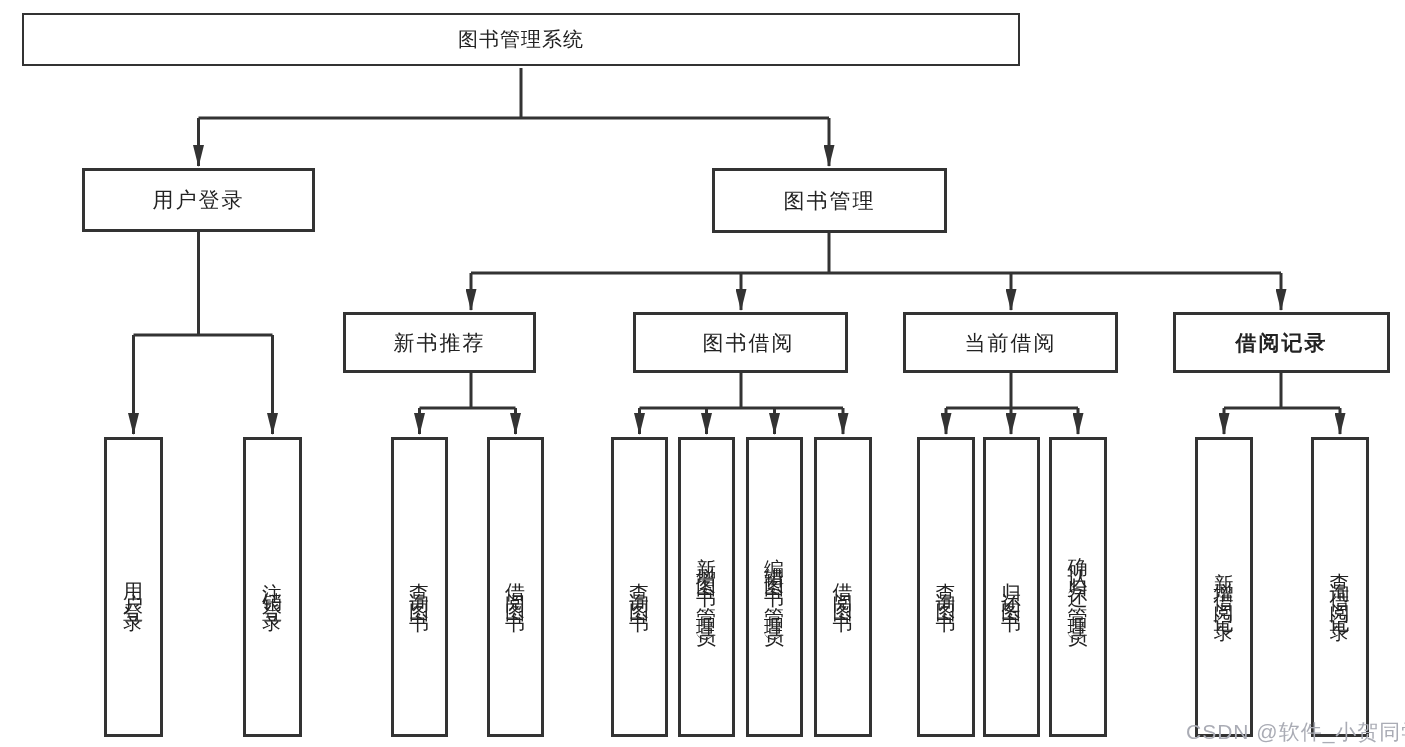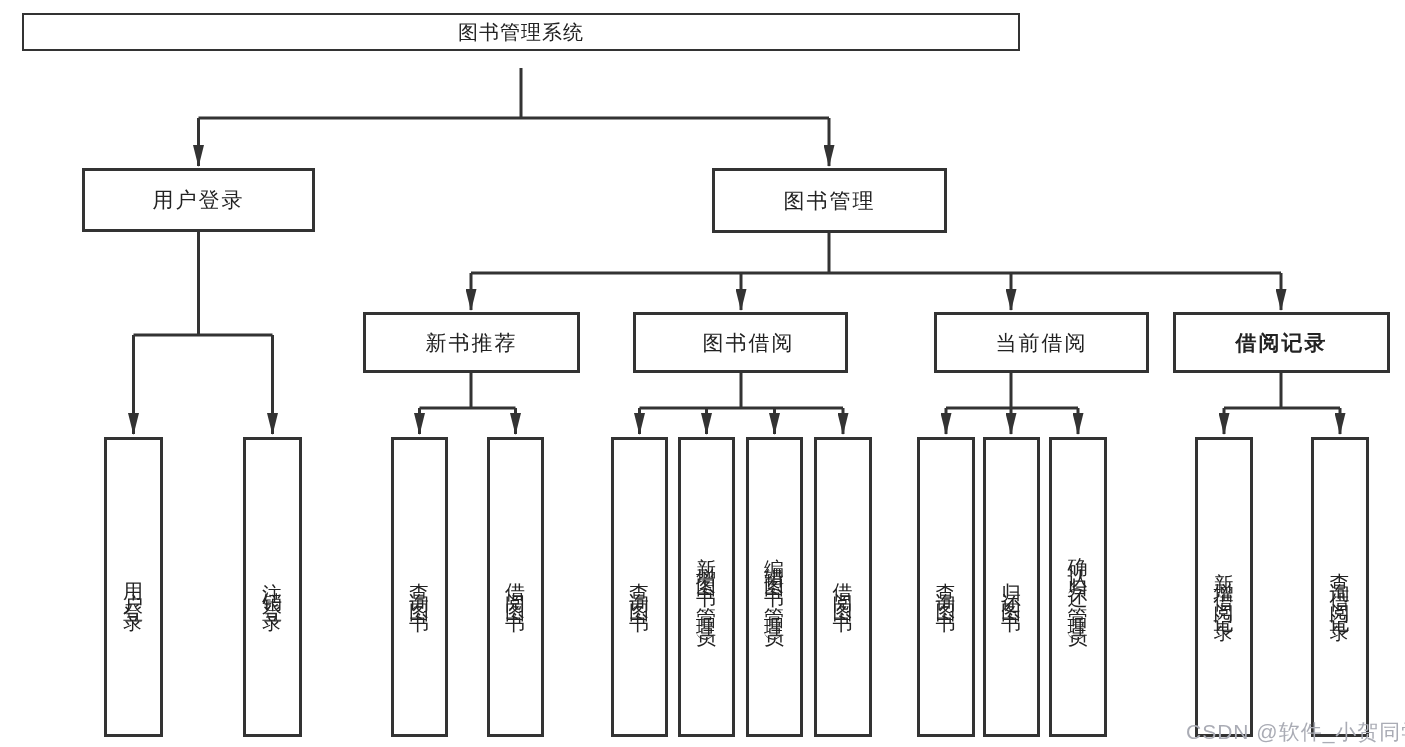--- a/index.html
+++ b/index.html
@@ -79,38 +79,38 @@
     <line x1="843" y1="408" x2="843" y2="434" stroke="#333333" stroke-width="3" marker-end="url(#arw)"></line>
 
     <line x1="946" y1="408" x2="946" y2="434" stroke="#333333" stroke-width="3" marker-end="url(#arw)"></line>
     <line x1="1011" y1="408" x2="1011" y2="434" stroke="#333333" stroke-width="3" marker-end="url(#arw)"></line>
     <line x1="1078" y1="408" x2="1078" y2="434" stroke="#333333" stroke-width="3" marker-end="url(#arw)"></line>
 
     <line x1="1224" y1="408" x2="1224" y2="434" stroke="#333333" stroke-width="3" marker-end="url(#arw)"></line>
     <line x1="1340" y1="408" x2="1340" y2="434" stroke="#333333" stroke-width="3" marker-end="url(#arw)"></line>
   </svg>
 
-  <div class="box root" style="left:22px;top:13px;width:998px;height:38px;">
+  <div class="box root" style="left:22px;top:13px;width:998px;height:53px;">
     <span>图书管理系统</span>
   </div>
 
   <div class="box lvl" style="left:82px;top:168px;width:233px;height:64px;">
     <span>用户登录</span>
   </div>
   <div class="box lvl" style="left:712px;top:168px;width:235px;height:65px;font-family:Liberation Serif, serif;">
     <span>图书管理</span>
   </div>
 
-  <div class="box lvl" style="left:363px;top:312px;width:217px;height:61px;">
+  <div class="box lvl" style="left:343px;top:312px;width:193px;height:61px;">
     <span>新书推荐</span>
   </div>
   <div class="box lvl" style="left:633px;top:312px;width:215px;height:61px;padding-left:16px;">
     <span>图书借阅</span>
   </div>
-  <div class="box lvl" style="left:903px;top:312px;width:215px;height:61px;margin-left:31px;">
+  <div class="box lvl" style="left:903px;top:312px;width:215px;height:61px;">
     <span>当前借阅</span>
   </div>
   <div class="box lvl" style="left:1173px;top:312px;width:217px;height:61px;font-weight:bold;">
     <span>借阅记录</span>
   </div>
 
   <div class="box leaf" style="left:104px;top:437px;width:59px;height:300px;">
     <span>用户登录</span>
   </div>
   <div class="box leaf" style="left:243px;top:437px;width:59px;height:300px;">

